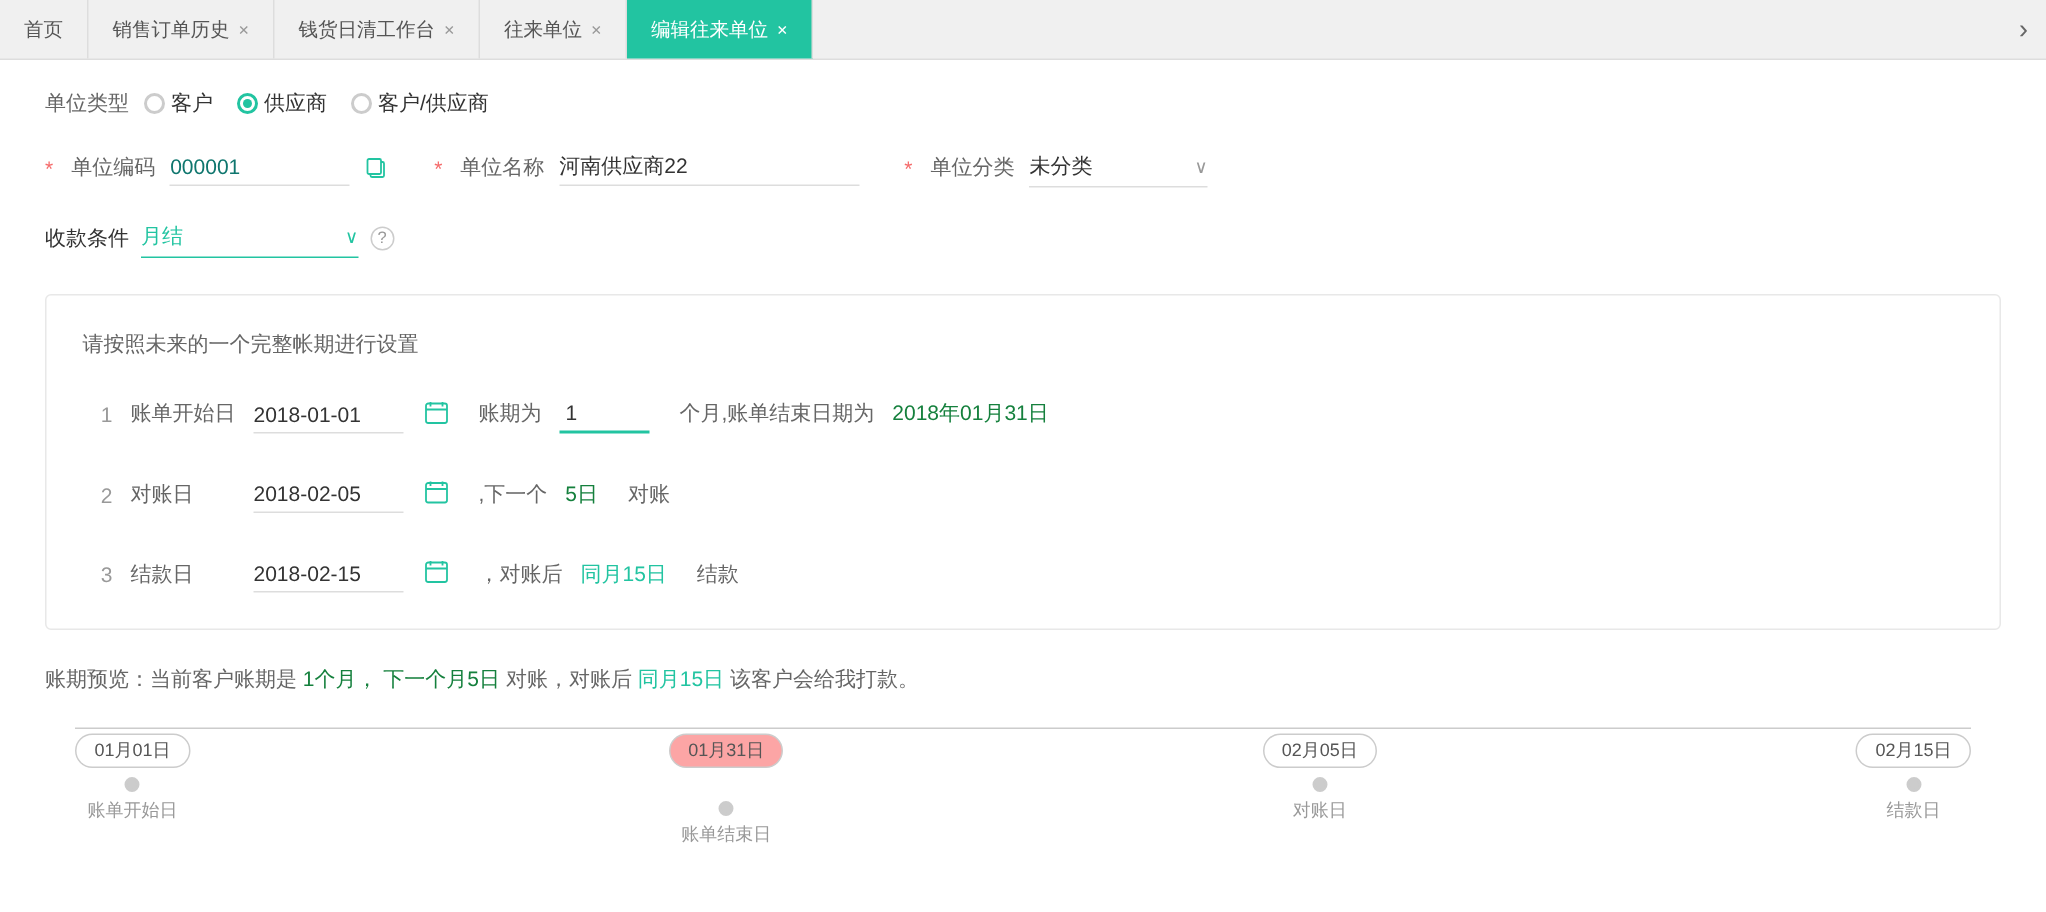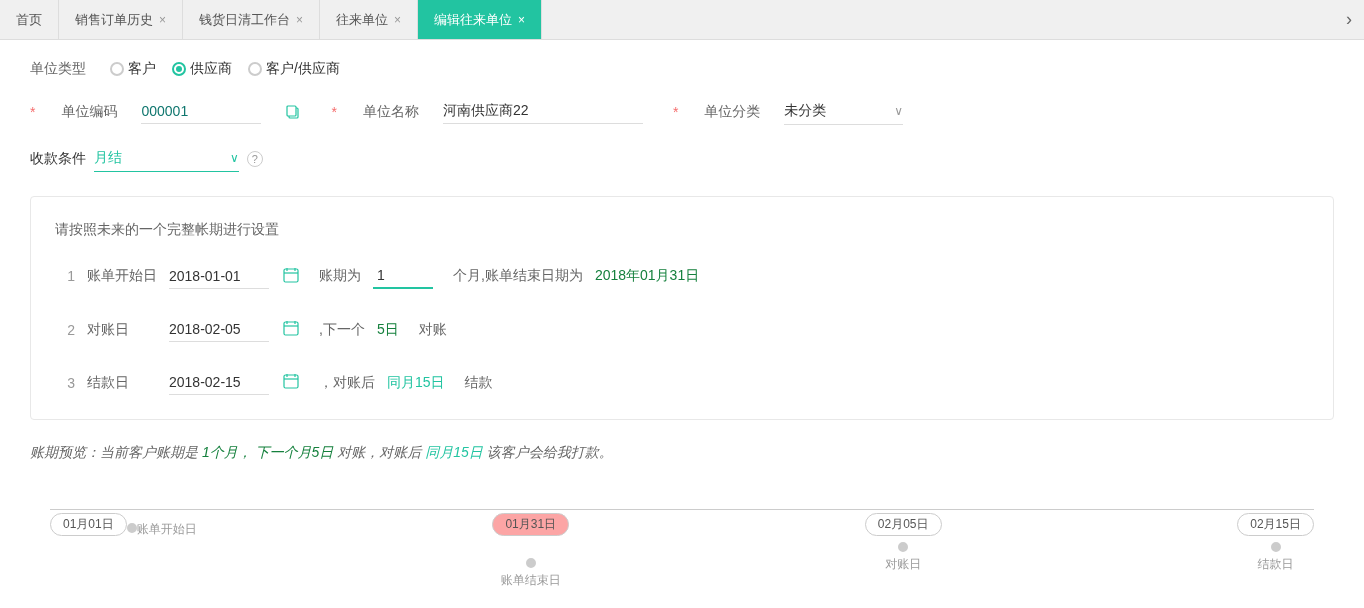--- a/index.html
+++ b/index.html
@@ -57,21 +57,21 @@
     
     .form-row {
       display: flex;
       align-items: center;
       margin-bottom: 20px;
       gap: 30px;
     }
     .form-group {
       display: flex;
       align-items: center;
-      gap: 24px;
+      gap: 10px;
       justify-content: space-between;
     }
     .form-group label {
       color: #666;
       white-space: nowrap;
     }
     .required-star { color: #f56c6c; margin-right: 2px; }
 
     
     .radio-group {
@@ -216,23 +216,21 @@
       font-size: 14px;
       color: #333;
       width: 60px;
       background: transparent;
       text-align: left;
     }
 
     
     .preview-text {
       color: #666;
-      margin-bottom: 24px;
       line-height: 1.8;
-      font-style: italic;
     }
 
     
     .timeline-wrapper {
       position: relative;
       padding: 10px 20px 30px;
     }
     .timeline-line {
       position: absolute;
       top: 20px;
@@ -421,21 +419,21 @@
     <span>对账，对账后</span>
     <span class="highlight-teal">同月15日</span>
     <span>该客户会给我打款。</span>
   </div>
 
   <div class="timeline-wrapper">
     <div class="timeline-line"></div>
     <div style="display:flex; justify-content:space-between; position:relative; padding-top:14px;">
 
       <div class="timeline-point-wrapper">
-        <div style="position:relative; display:flex; align-items:center;">
+        <div style="position:relative; display:flex; flex-direction:column; align-items:center;">
           <div style="border:1px solid #ccc; border-radius:12px; padding:2px 12px; font-size:12px; color:#555; background:#fff; white-space:nowrap; margin-bottom:6px;">01月01日</div>
           <div class="point-dot"></div>
           <div class="point-desc">账单开始日</div>
         </div>
       </div>
 
       <div class="timeline-point-wrapper">
         <div style="position:relative; display:flex; flex-direction:column; align-items:center;">
           <div style="border:1px solid #ccc; border-radius:12px; padding:2px 12px; font-size:12px; color:#555; background:#fca5a5; white-space:nowrap; margin-bottom:22px;">01月31日</div>
           <div class="point-dot"></div>

